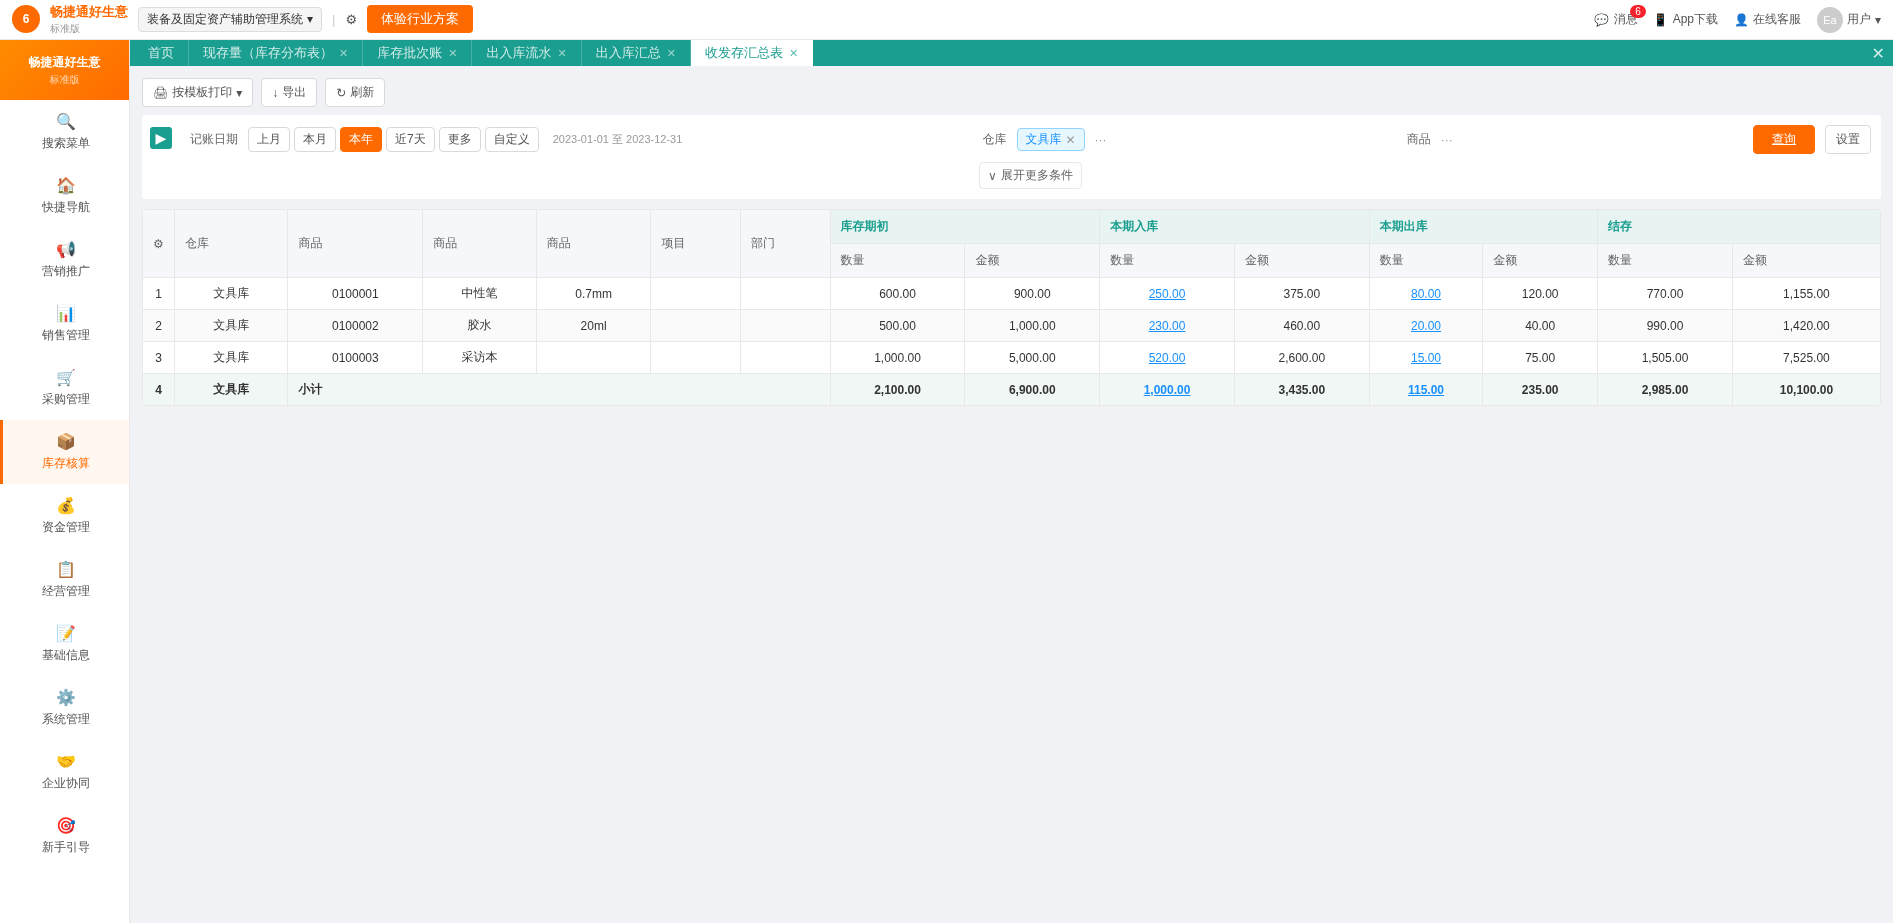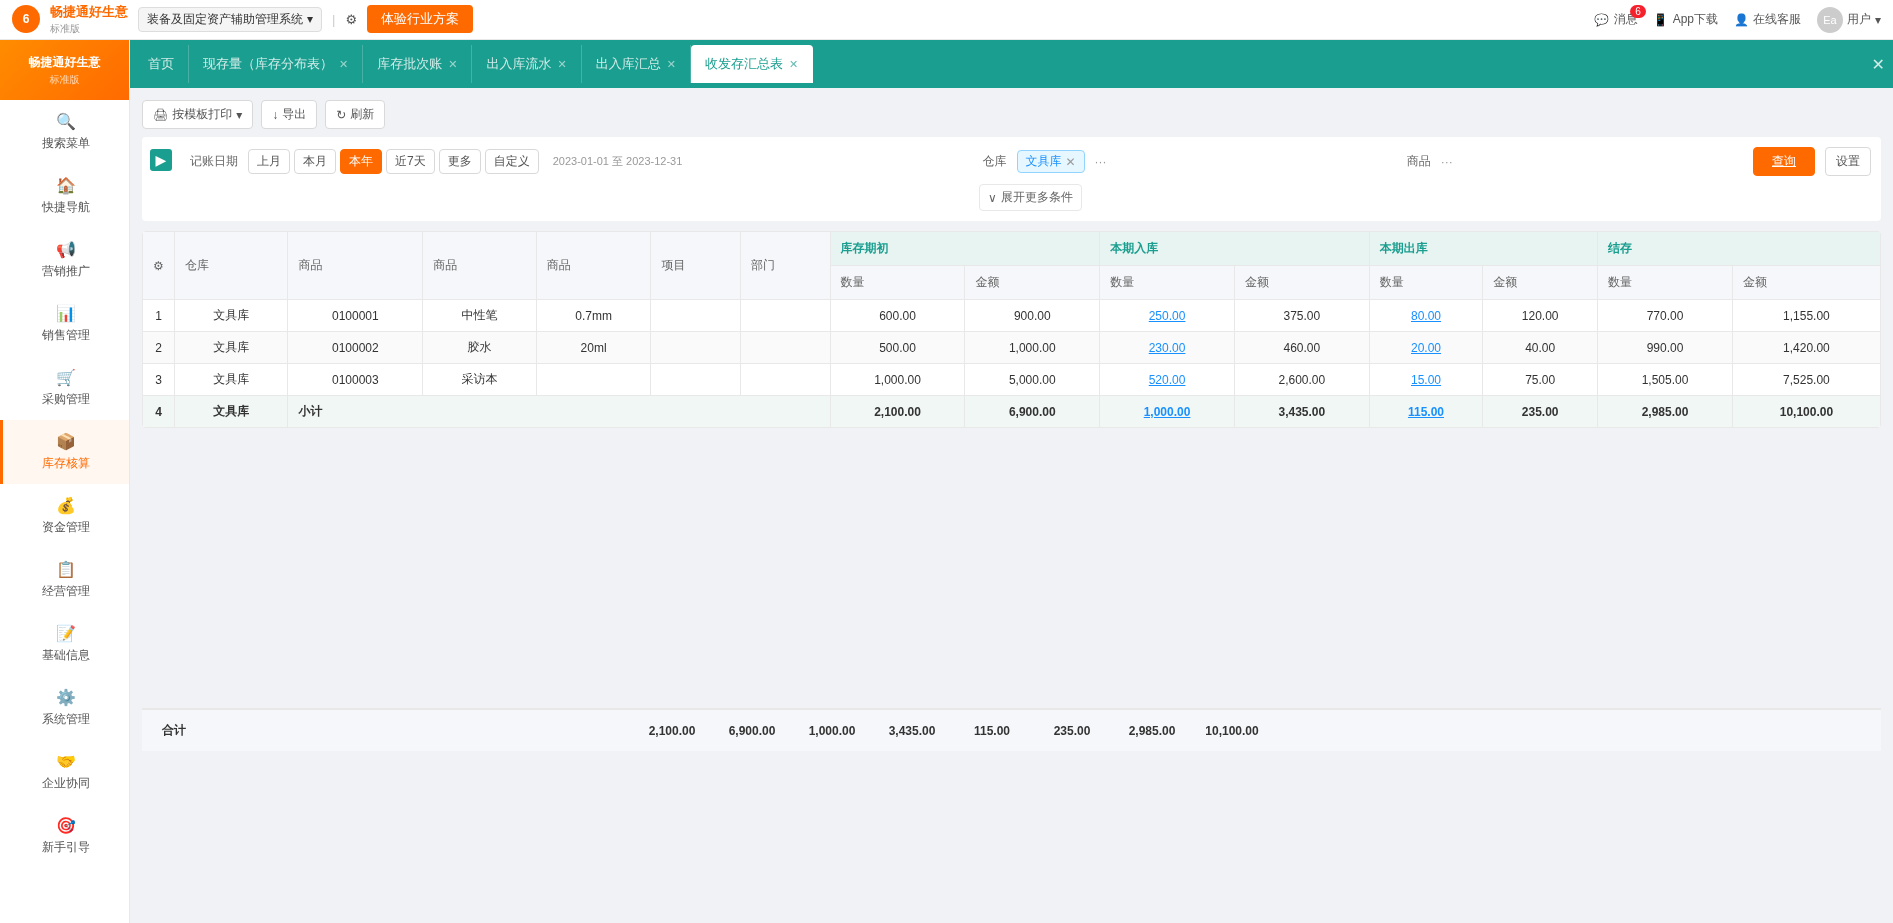--- a/index.html
+++ b/index.html
@@ -26,21 +26,21 @@
     .sidebar-edition { color: rgba(255,255,255,0.7); font-size: 10px; margin-top: 2px; }
     .sidebar-item { display: flex; flex-direction: column; align-items: center; padding: 12px 0; cursor: pointer; color: #555; border-left: 3px solid transparent; }
     .sidebar-item.active { background: #fff7f0; color: #ff6a00; border-left: 3px solid #ff6a00; }
     .sidebar-item-icon { font-size: 16px; margin-bottom: 4px; }
     .sidebar-item-label { font-size: 12px; }
 
     
     .content-area { flex: 1; display: flex; flex-direction: column; overflow: hidden; }
 
     
-    .tab-bar { background: #1a9e8f; display: flex; align-items: center; height: 48px; padding: 0 8px; }
+    .tab-bar { background: #1a9e8f; display: flex; align-items: center; height: 26px; padding: 0 8px; }
     .tab-item { display: flex; align-items: center; gap: 6px; padding: 0 14px; height: 38px; cursor: pointer; color: rgba(255,255,255,0.8); font-size: 13px; border-right: 1px solid rgba(255,255,255,0.2); }
     .tab-item:first-child { padding-left: 10px; }
     .tab-item.active { background: #fff; color: #1a9e8f; border-radius: 4px 4px 0 0; }
     .tab-close { font-size: 11px; opacity: 0.7; }
     .tab-bar-close { margin-left: auto; color: rgba(255,255,255,0.8); cursor: pointer; font-size: 16px; }
 
     
     .page-content { flex: 1; background: #f0f2f5; overflow-y: auto; padding: 12px; }
     .page-title { font-size: 15px; font-weight: bold; color: #333; margin-bottom: 12px; }
     .filter-row { display: flex; align-items: center; gap: 10px; flex-wrap: wrap; }
@@ -373,30 +373,16 @@
                 <td>235.00</td>
                 <td>2,985.00</td>
                 <td>10,100.00</td>
               </tr>
             </tbody>
           </table>
         </div>
 
         <div style="flex:1; min-height: 280px;"></div>
 
-        <div class="table-footer">
-          <div class="footer-row">
-            <span class="footer-cell footer-label" style="min-width:280px;font-weight:bold;">合计</span>
-            <span class="footer-cell" style="min-width:200px;"></span>
-            <span class="footer-cell">2,100.00</span>
-            <span class="footer-cell">6,900.00</span>
-            <span class="footer-cell">1,000.00</span>
-            <span class="footer-cell">3,435.00</span>
-            <span class="footer-cell">115.00</span>
-            <span class="footer-cell">235.00</span>
-            <span class="footer-cell">2,985.00</span>
-            <span class="footer-cell">10,100.00</span>
-          </div>
-        </div>
       </div>
     </div>
   </div>
 </div>
 
 </body></html>

